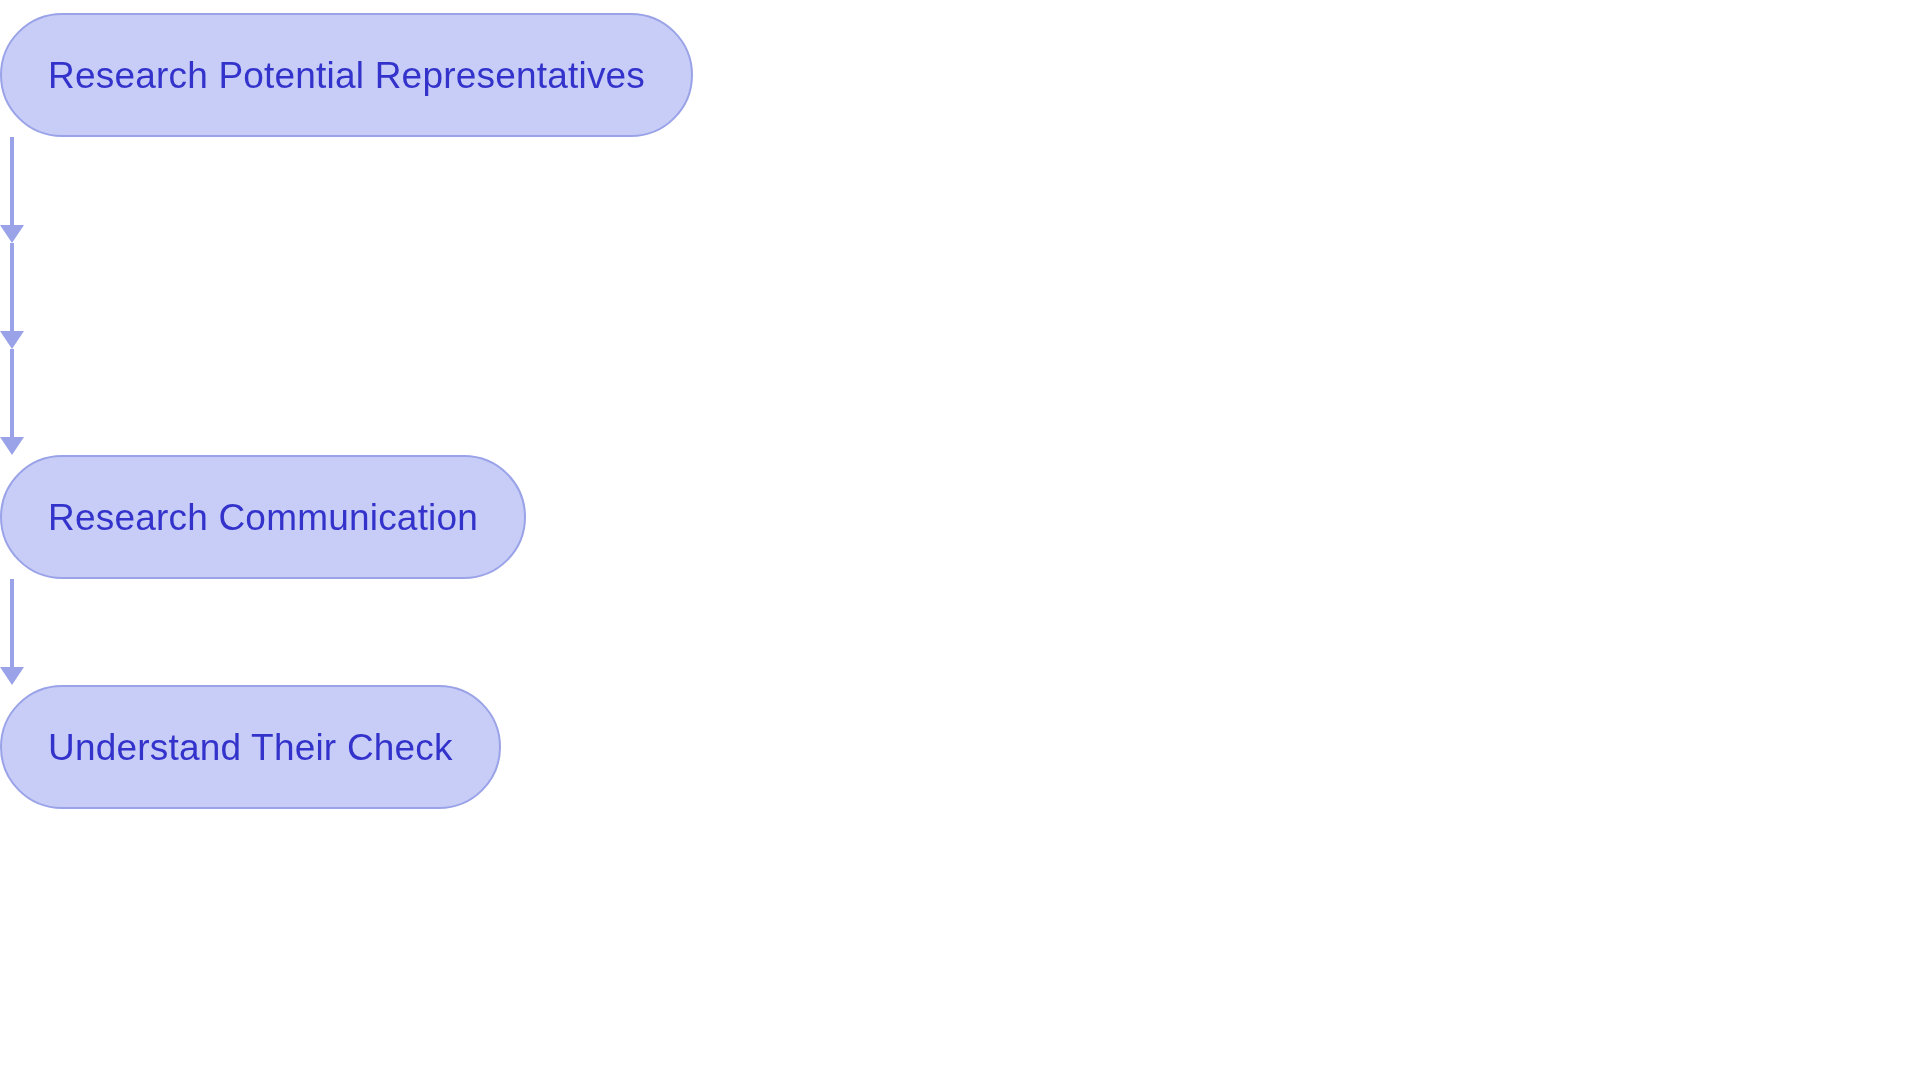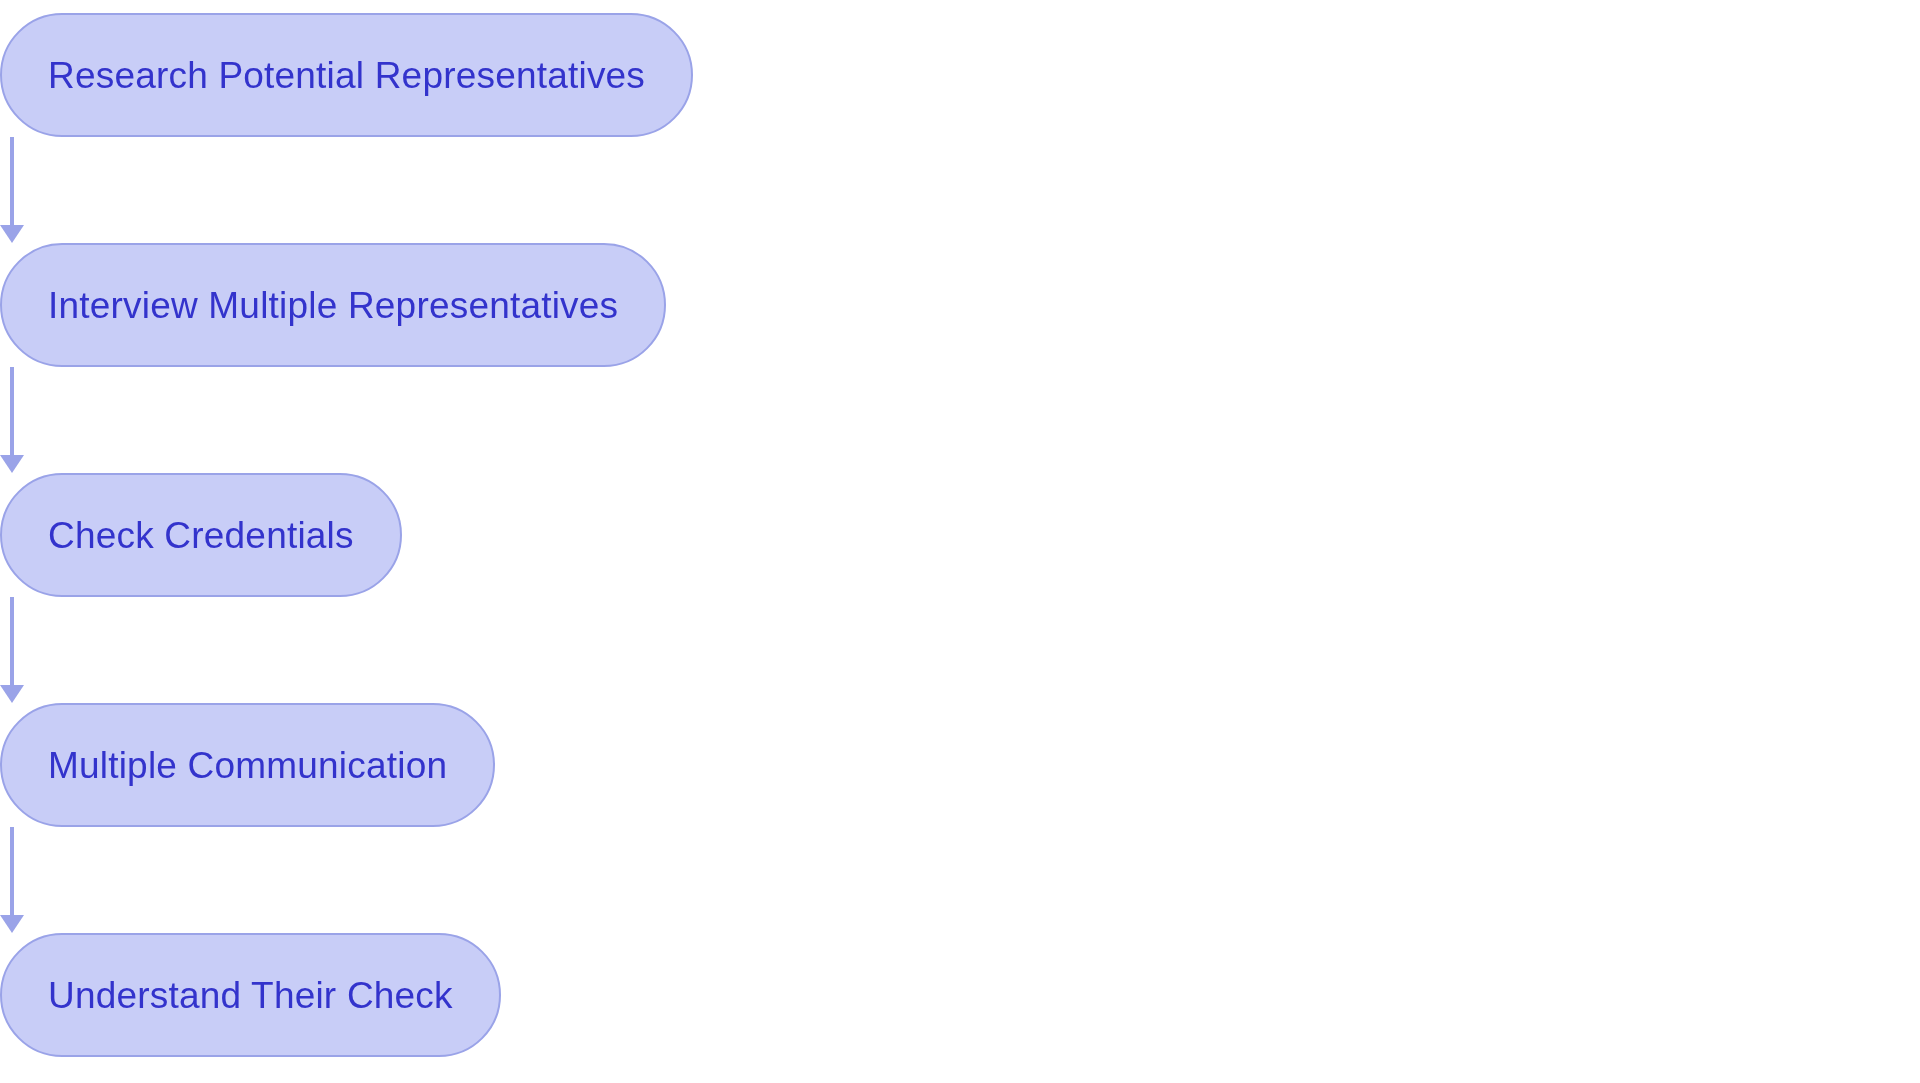--- a/index.html
+++ b/index.html
@@ -97,40 +97,34 @@
 
     <div class="node">
       <span class="node-label">Research Potential Representatives</span>
     </div>
 
     <div class="connector">
       <span class="stem"></span>
       <span class="head"></span>
     </div>
 
-    <div class="node">
-      <span class="node-label">Interview Multiple Representatives</span>
+
+    <div class="connector">
+      <span class="stem"></span>
+      <span class="head"></span>
     </div>
+
 
     <div class="connector">
       <span class="stem"></span>
       <span class="head"></span>
     </div>
 
     <div class="node">
-      <span class="node-label">Check Credentials</span>
-    </div>
-
-    <div class="connector">
-      <span class="stem"></span>
-      <span class="head"></span>
-    </div>
-
-    <div class="node">
-      <span class="node-label">Multiple Communication</span>
+      <span class="node-label">Research Communication</span>
     </div>
 
     <div class="connector">
       <span class="stem"></span>
       <span class="head"></span>
     </div>
 
     <div class="node">
       <span class="node-label">Understand Their Check</span>
     </div>

